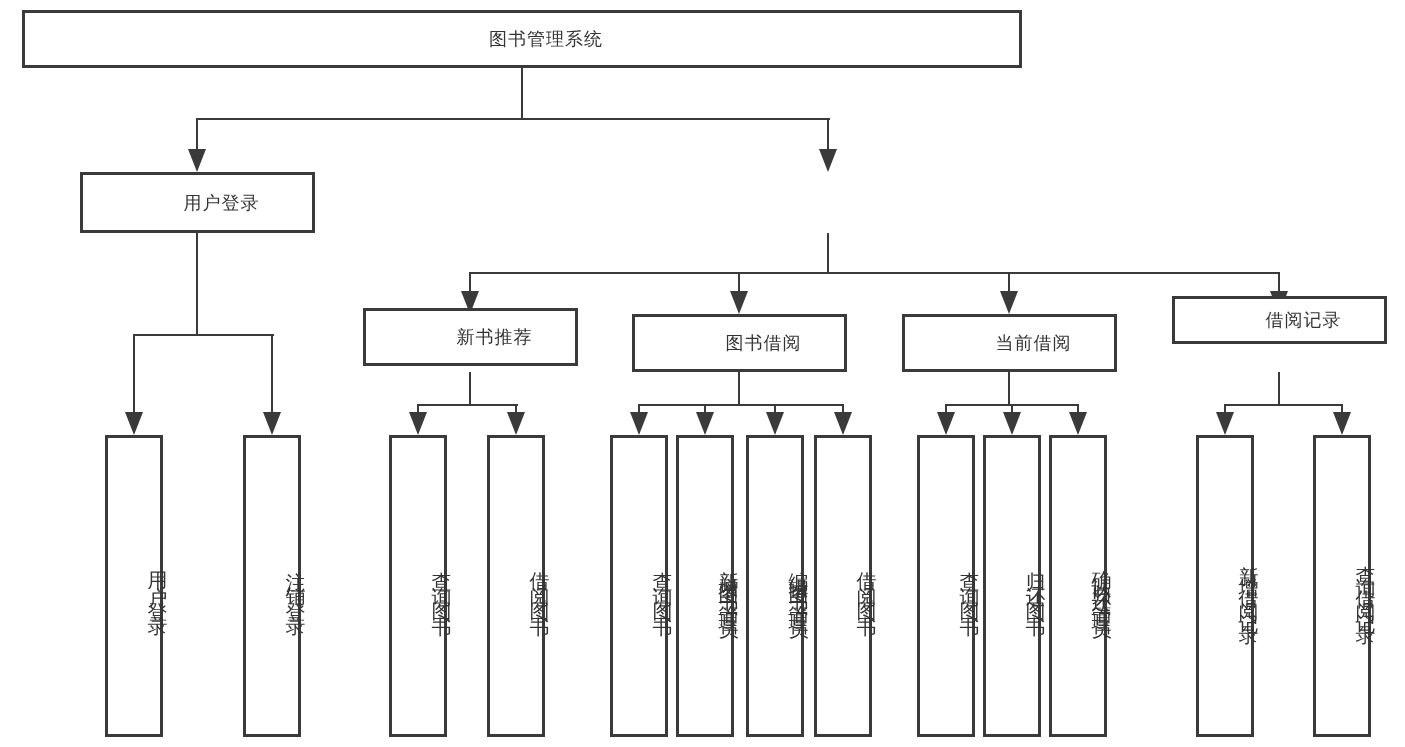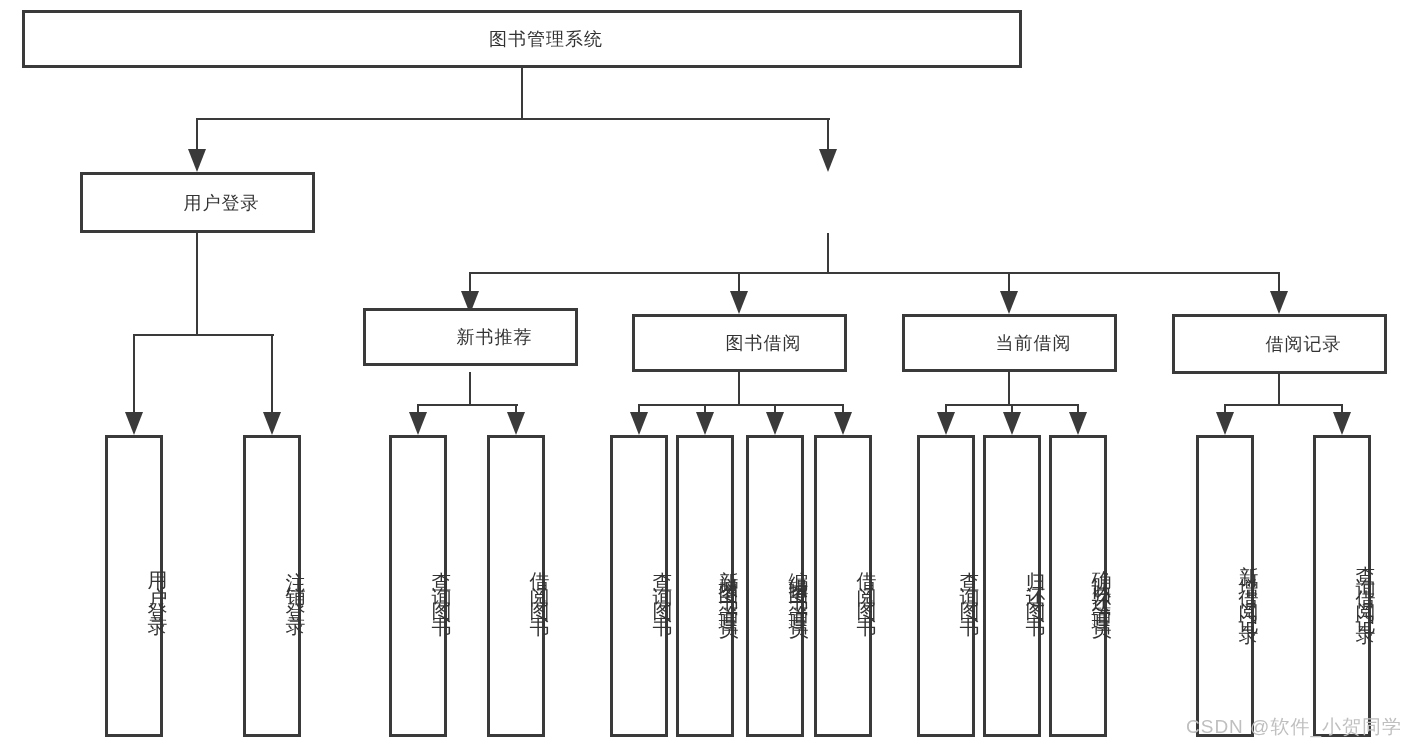--- a/index.html
+++ b/index.html
@@ -86,21 +86,21 @@
 
   <div class="box" style="left:363px;top:308px;width:215px;height:58px;">
     <span class="hlabel">新书推荐</span>
   </div>
   <div class="box" style="left:902px;top:314px;width:215px;height:58px;">
     <span class="hlabel">当前借阅</span>
   </div>
   <div class="box" style="left:632px;top:314px;width:215px;height:58px;">
     <span class="hlabel">图书借阅</span>
   </div>
-  <div class="box" style="left:1172px;top:314px;width:215px;height:60px;">
+  <div class="box" style="left:1172px;top:296px;width:215px;height:48px;">
     <span class="hlabel">借阅记录</span>
   </div>
 
   <div class="line v" style="left:469px;top:372px;height:34px;"></div>
   <div class="line h" style="left:417px;top:404px;width:101px;"></div>
   <div class="line v" style="left:417px;top:404px;height:10px;"></div>
   <div class="arrow" style="left:409px;top:412px;"></div>
   <div class="line v" style="left:515px;top:404px;height:10px;"></div>
   <div class="arrow" style="left:507px;top:412px;"></div>
 
@@ -168,15 +168,14 @@
     <span class="vlabel sp9">确认归还（管理员）</span>
   </div>
 
   <div class="box leafbox" style="left:1196px;">
     <span class="vlabel sp6">新增借阅记录</span>
   </div>
   <div class="box leafbox" style="left:1313px;">
     <span class="vlabel sp6">查询借阅记录</span>
   </div>
 
-  <div class="watermark">CSDN @软件_小贺同学</div>
 
 </div>
 
 </body></html>

